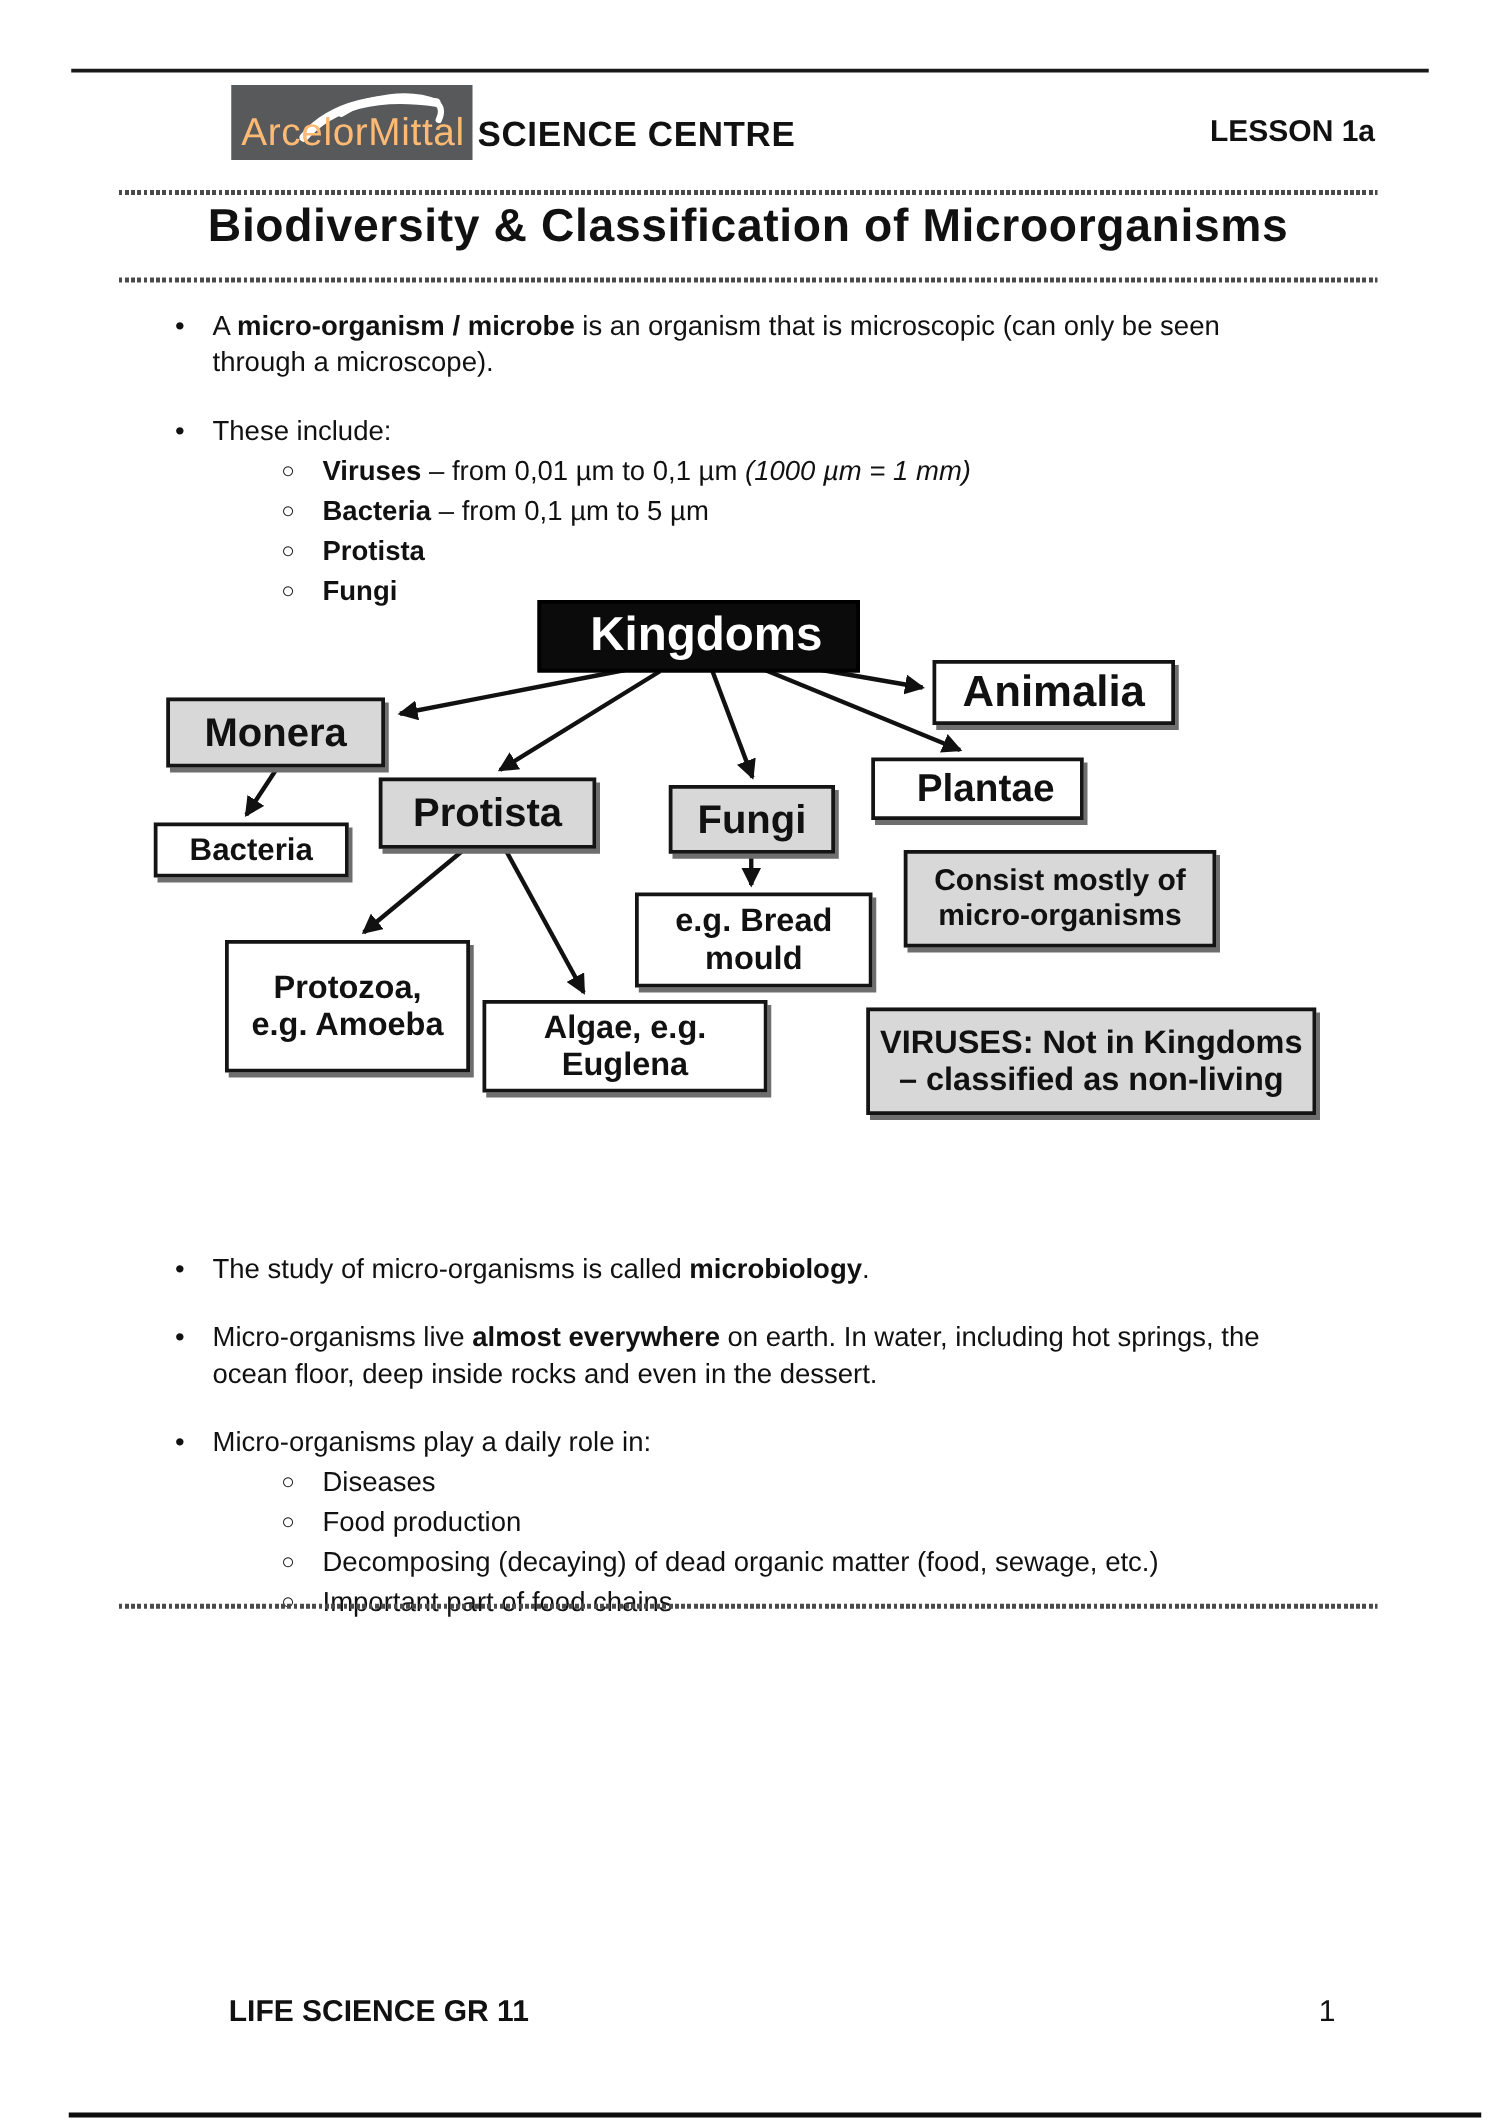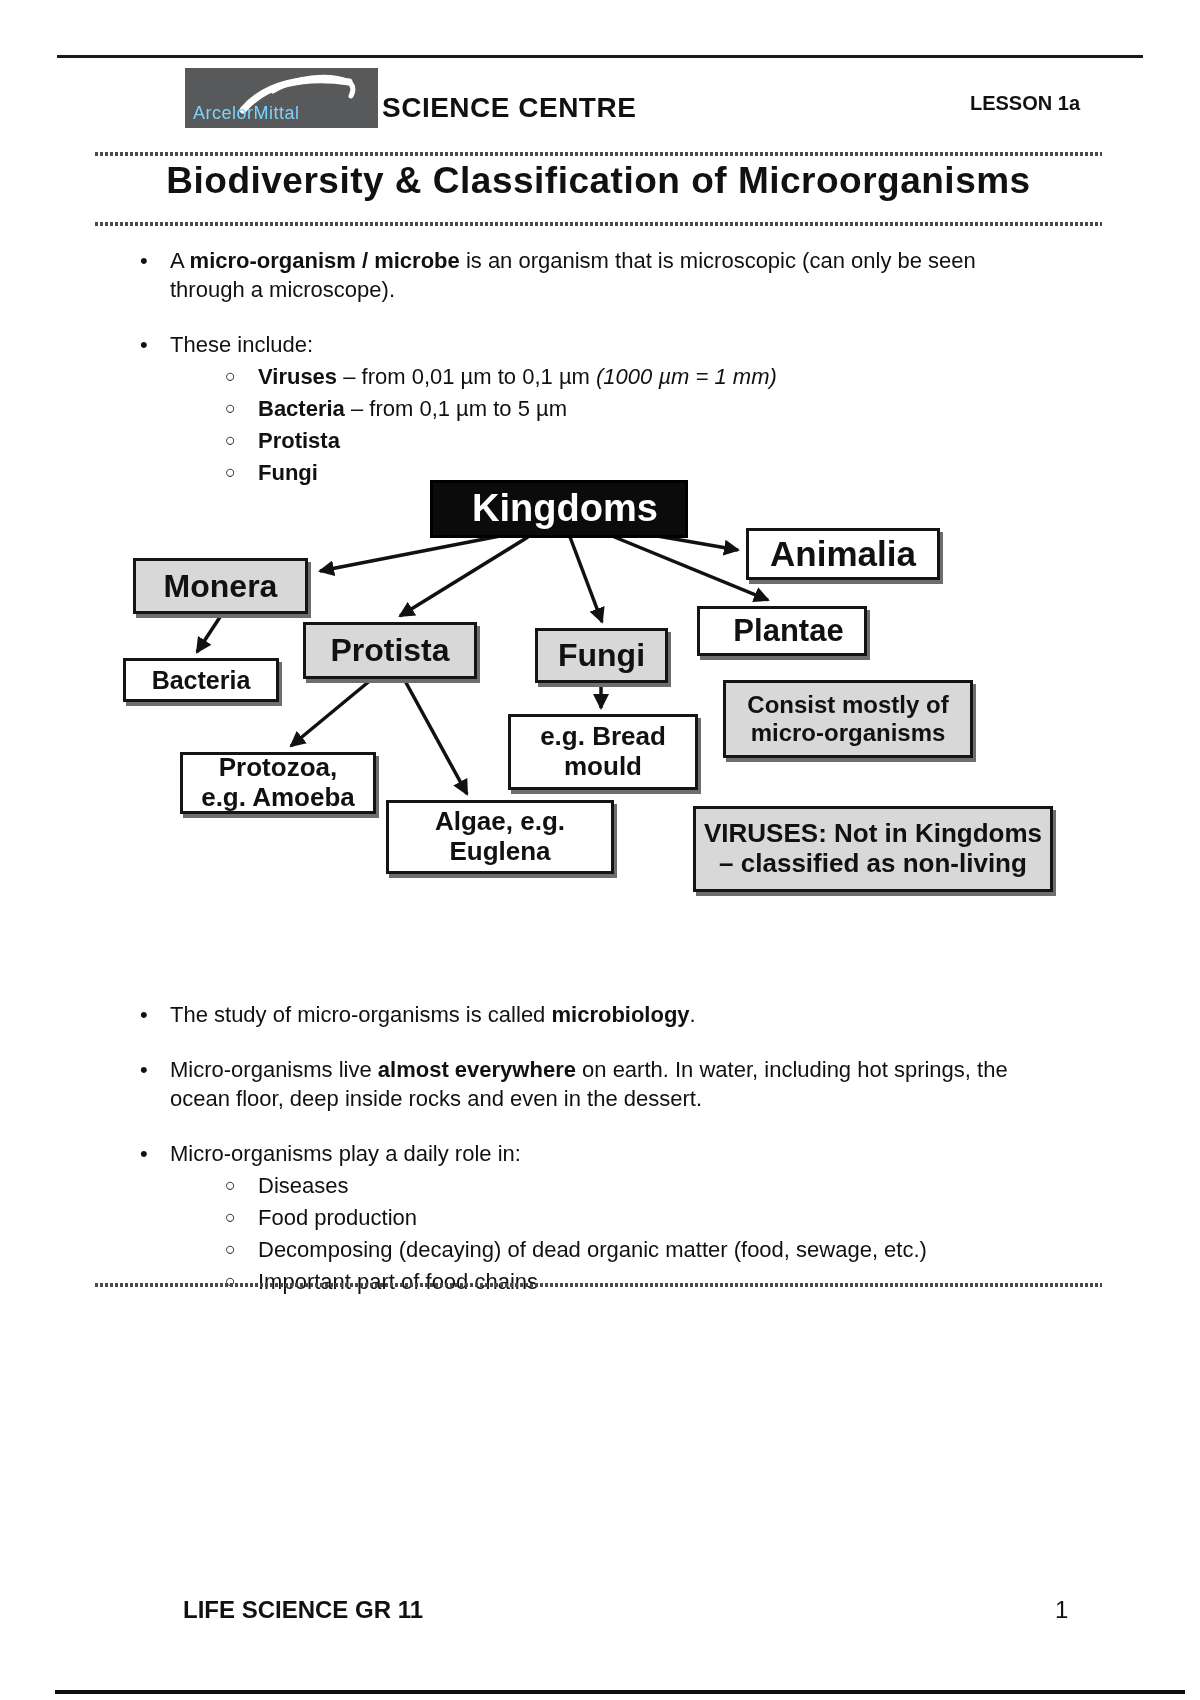--- a/index.html
+++ b/index.html
@@ -16,23 +16,23 @@
   .rule-bottom{position:absolute;left:55px;top:1690px;width:1130px;height:4px;background:#0d0d0d;}
   .dotted{position:absolute;left:95px;width:1007px;height:4px;
     background-image:repeating-linear-gradient(to right,#4a4a4a 0,#4a4a4a 3px,transparent 3px,transparent 5px);}
   .d1{top:152px;}
   .d2{top:222px;}
   .d3{top:1283px;}
 
   
   .logo{position:absolute;left:185px;top:68px;width:193px;height:60px;background:var(--logo_bg,#58595b);}
   .logo svg{position:absolute;left:52px;top:2px;}
-  .logo-text{position:absolute;left:8px;bottom:4px;color:#7dd3fc;font-size:18px;letter-spacing:.5px;}
+  .logo-text{position:absolute;left:8px;bottom:4px;color:#fdba74;font-size:31px;letter-spacing:.5px;}
   .org{position:absolute;left:382px;top:92px;font-size:28px;font-weight:bold;letter-spacing:.5px;}
-  .lesson{position:absolute;left:950px;top:92px;width:150px;font-size:20px;font-weight:bold;text-align:center;}
+  .lesson{position:absolute;left:950px;top:92px;width:150px;font-size:24px;font-weight:bold;text-align:right;}
 
   .title{position:absolute;left:95px;top:160px;width:1007px;margin:0;text-align:center;
     font-size:37px;font-weight:bold;letter-spacing:.5px;}
 
   
   .bullets{position:absolute;left:140px;width:900px;font-size:22px;line-height:29px;}
   .bullets.top{top:246px;}
   .bullets.bottom{top:1000px;}
   .b-row{display:flex;margin-top:26px;}
   .b-row.sub{margin-top:3px;}
@@ -154,21 +154,21 @@
     <div class="node gray" style="left:723px;top:210px;width:250px;height:78px;font-size:24px;">
       <div>Consist mostly of</div>
       <div>micro-organisms</div>
     </div>
 
     <div class="node" style="left:508px;top:244px;width:190px;height:76px;font-size:26px;">
       <div>e.g. Bread</div>
       <div>mould</div>
     </div>
 
-    <div class="node" style="left:180px;top:282px;width:196px;height:62px;font-size:26px;">
+    <div class="node" style="left:180px;top:282px;width:196px;height:106px;font-size:26px;">
       <div>Protozoa,</div>
       <div>e.g. Amoeba</div>
     </div>
 
     <div class="node" style="left:386px;top:330px;width:228px;height:74px;font-size:26px;">
       <div>Algae, e.g.</div>
       <div>Euglena</div>
     </div>
 
     <div class="node gray" style="left:653px;top:336px;width:360px;height:86px;font-size:26px;margin-left:40px;">

